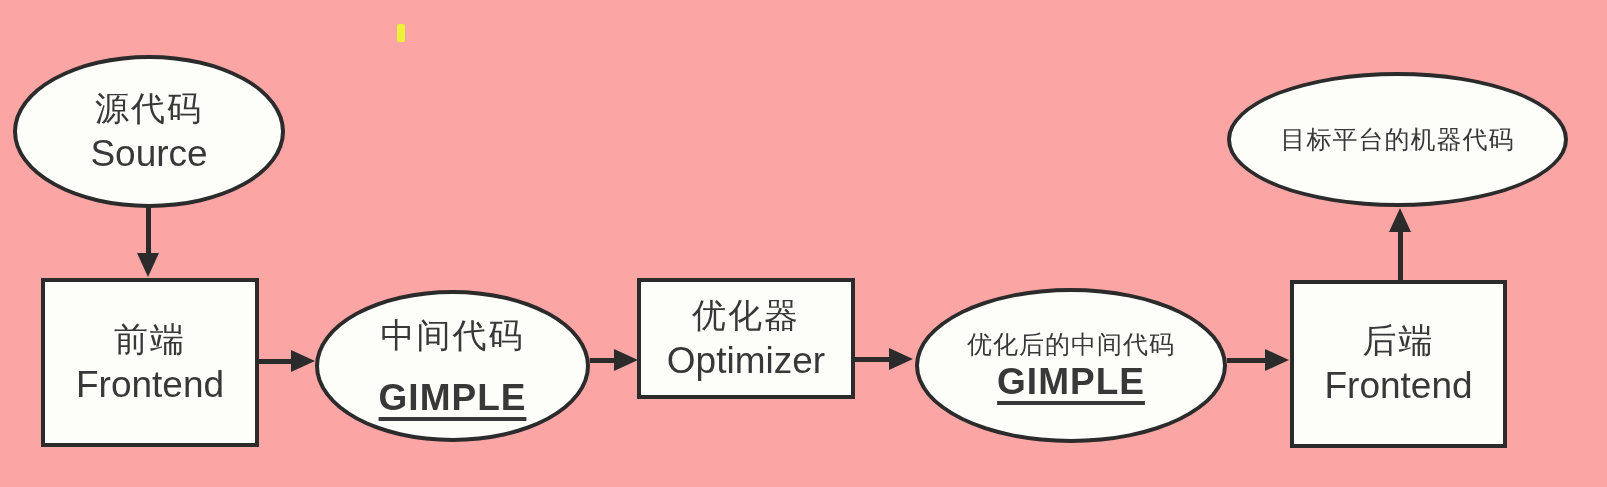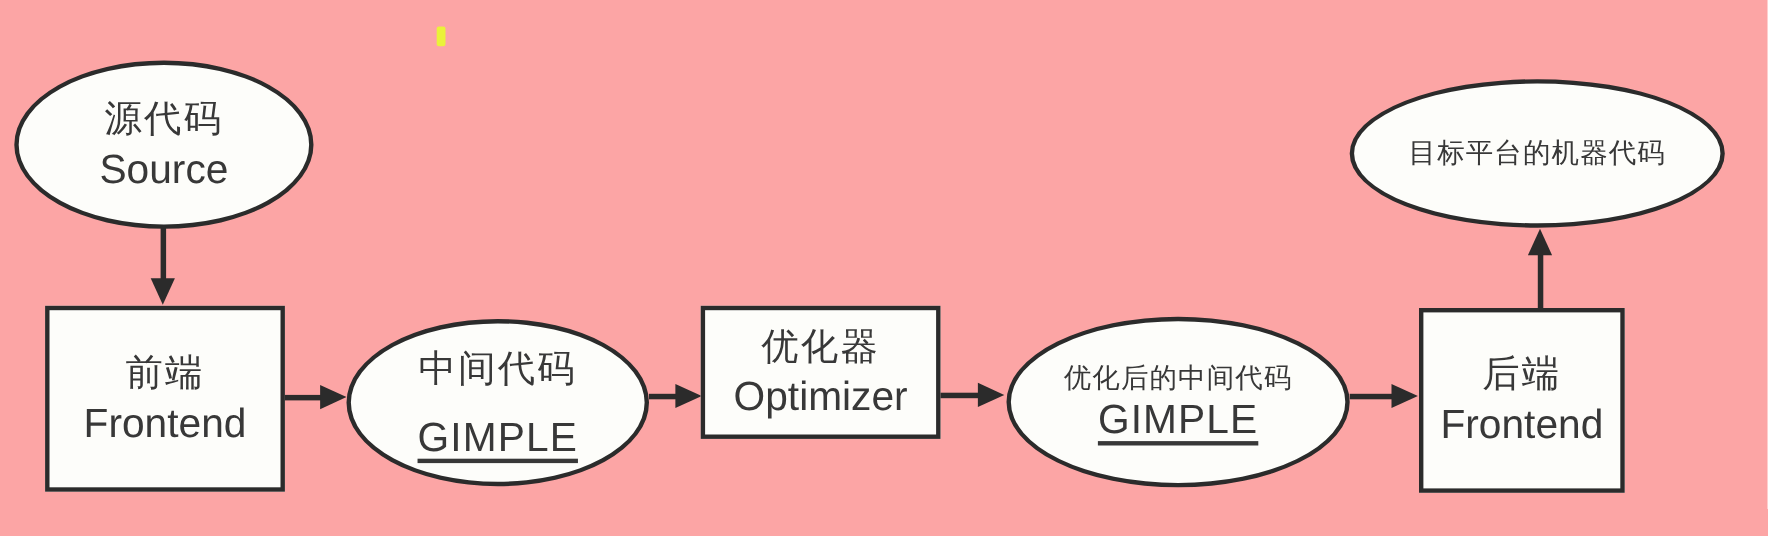--- a/index.html
+++ b/index.html
@@ -36,21 +36,21 @@
     white-space: nowrap;
   }
   .line-en {
     font-size: 37px;
     line-height: 1.25;
     white-space: nowrap;
     text-align: center;
   }
   .gimple {
     font-size: 37px;
-    font-weight: 400;
+    font-weight: 700;
     text-decoration: underline;
     text-decoration-thickness: 3.5px;
     text-underline-offset: 7px;
     letter-spacing: 1px;
     white-space: nowrap;
   }
   .zh-small { font-size: 25px; letter-spacing: 1px; }
   .arrow-line {
     position: absolute;
     background: #2b2b2b;
@@ -126,21 +126,21 @@
   <div class="head head-right" style="left:889px; top:348px;"></div>
 
   <div class="shape ellipse" style="left:915px; top:288px; width:312px; height:155px;">
     <div class="line-zh zh-small">优化后的中间代码</div>
     <div class="gimple">GIMPLE</div>
   </div>
 
   <div class="arrow-line" style="left:1227px; top:358px; width:40px; height:5px;"></div>
   <div class="head head-right" style="left:1265px; top:349px;"></div>
 
-  <div class="shape rect" style="left:1290px; top:280px; width:187px; height:168px;">
+  <div class="shape rect" style="left:1290px; top:280px; width:217px; height:168px;">
     <div class="line-zh">后端</div>
     <div class="line-en">Frontend</div>
   </div>
 
   <div class="arrow-line" style="left:1398px; top:228px; width:5px; height:52px;"></div>
   <div class="head head-up" style="left:1389px; top:208px;"></div>
 
   <div class="shape ellipse" style="left:1227px; top:72px; width:341px; height:135px;">
     <div class="line-zh zh-small">目标平台的机器代码</div>
   </div>

